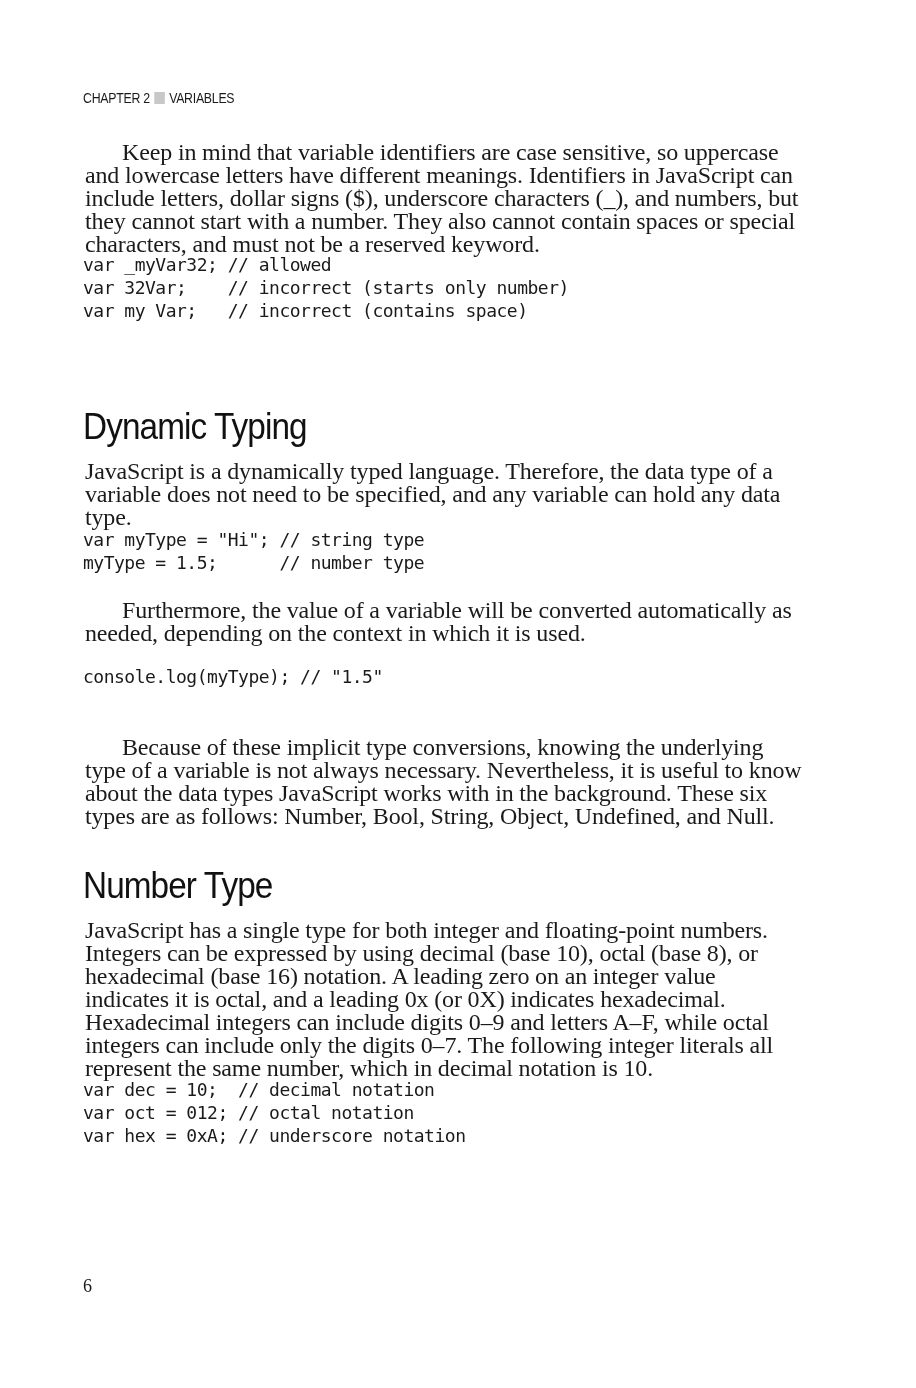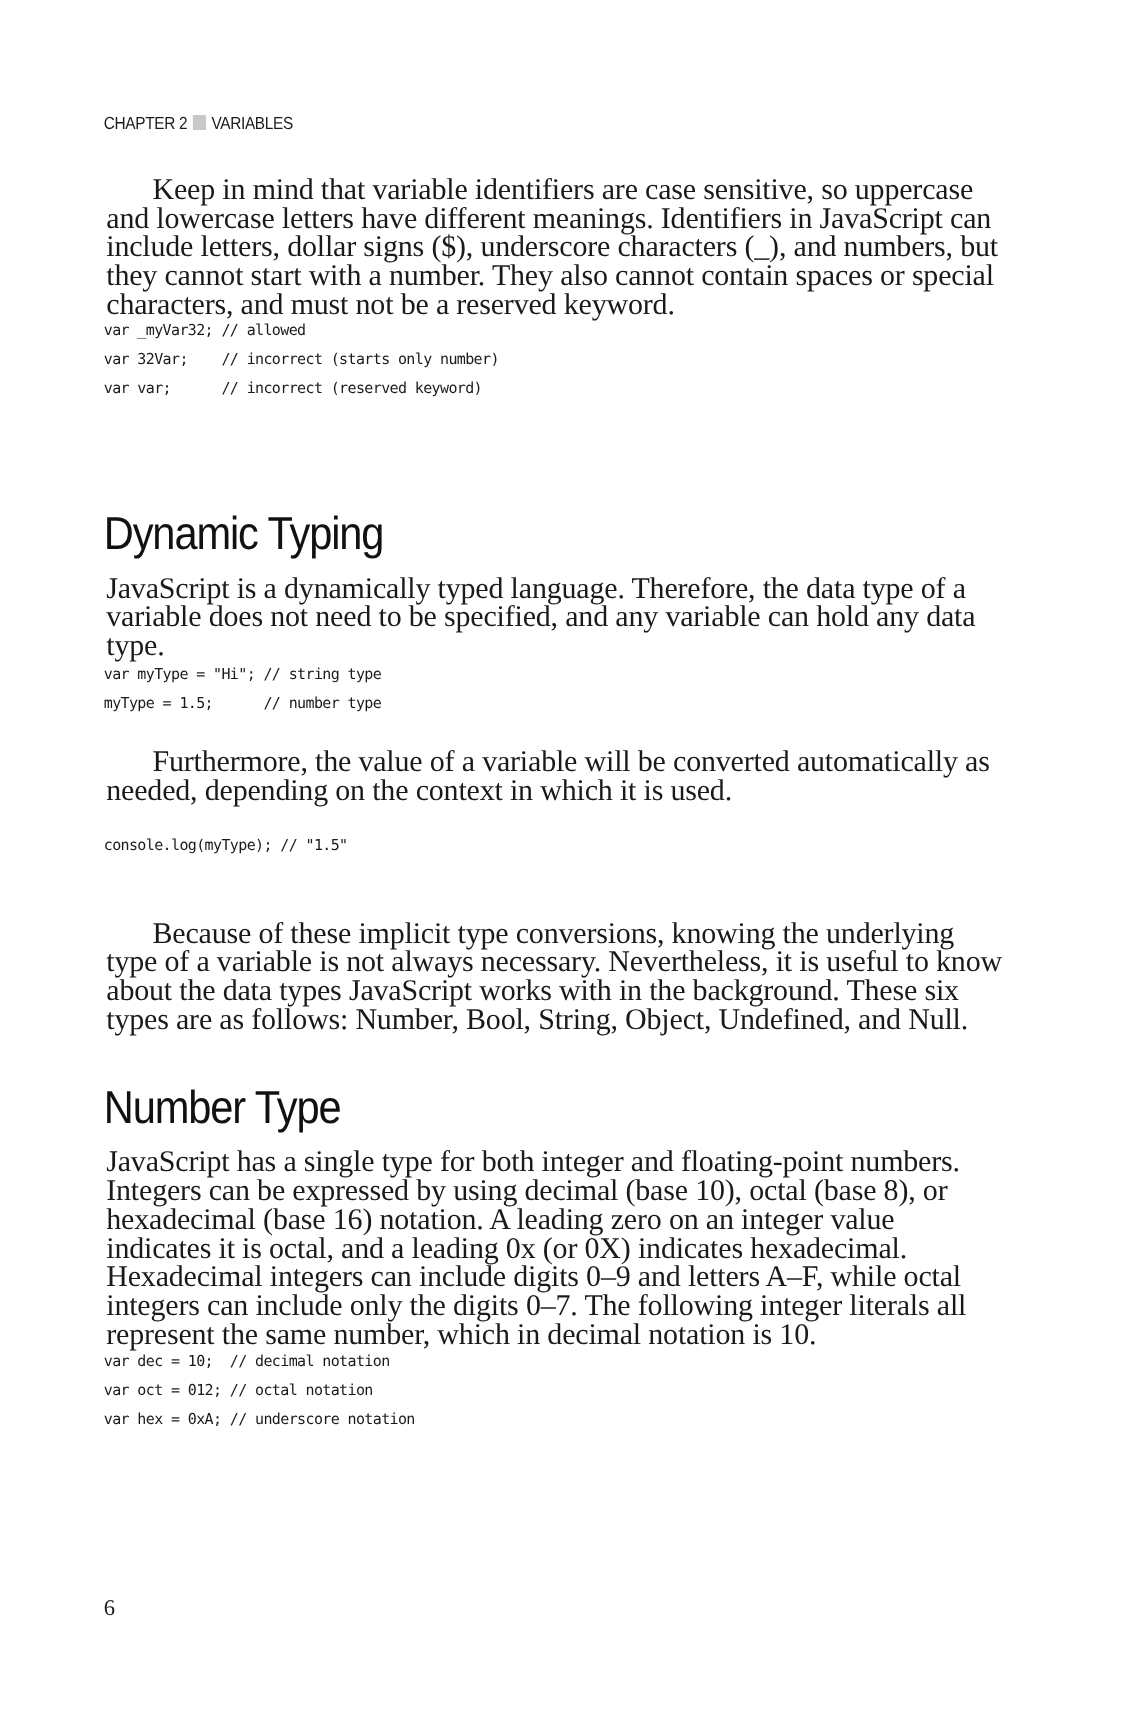--- a/index.html
+++ b/index.html
@@ -11,21 +11,21 @@
     display: flex; align-items: center; gap: 4px; color: #1a1a1a;
     transform: scaleX(0.88); transform-origin: left center;
   }
   .running-head .sq { display: inline-block; width: 12px; height: 12px; background: #c8c8c8; margin: 0 1px; }
   p.body {
     font-family: "Liberation Serif", serif; font-size: 24px; line-height: 23px;
     margin: 2px; position: absolute; left: 0; width: 720px; letter-spacing: -0.15px;
   }
   p.indent { text-indent: 37px; }
   pre.code {
-    font-family: "DejaVu Sans Mono", monospace; font-size: 12px; line-height: 23px;
+    font-family: "DejaVu Sans Mono", monospace; font-size: 18px; line-height: 23px;
     margin: 0; position: absolute; left: 0; white-space: pre; color: #1a1a1a;
     letter-spacing: -0.5px;
   }
   h2 {
     font-family: "Liberation Sans", sans-serif; font-weight: normal; font-size: 37px;
     margin: 0; position: absolute; left: 0; letter-spacing: -1px;
     transform: scaleX(0.9); transform-origin: left center; color: #111;
   }
   .folio { position: absolute; top: 1276px; left: 0; font-family: "Liberation Serif", serif; font-size: 18px; }
   .line { display: block; }
@@ -36,21 +36,21 @@
 <div class="page">
 
   <div class="running-head">
     <span>CHAPTER 2</span>
     <span class="sq"></span>
     <span>VARIABLES</span>
   </div>
 
   <p class="body indent" style="top:139px">Keep in mind that variable identifiers are case sensitive, so uppercase and lowercase letters have different meanings. Identifiers in JavaScript can include letters, dollar signs ($), underscore characters (_), and numbers, but they cannot start with a number. They also cannot contain spaces or special characters, and must not be a reserved keyword.</p>
 
-  <pre class="code" style="top:253px"><span class="line">var _myVar32; // allowed</span><span class="line">var 32Var;    // incorrect (starts only number)</span><span class="line">var var;      // incorrect (reserved keyword)</span></pre>
+  <pre class="code" style="top:253px"><span class="line">var _myVar32; // allowed</span><span class="line">var 32Var;    // incorrect (starts only number)</span><span class="line">var my Var;   // incorrect (contains space)</span></pre>
 
   <h2 style="top:406px">Dynamic Typing</h2>
 
   <p class="body" style="top:458px">JavaScript is a dynamically typed language. Therefore, the data type of a variable does not need to be specified, and any variable can hold any data type.</p>
 
   <pre class="code" style="top:528px"><span class="line">var myType = "Hi"; // string type</span><span class="line">myType = 1.5;      // number type</span></pre>
 
   <p class="body indent" style="top:597px">Furthermore, the value of a variable will be converted automatically as needed, depending on the context in which it is used.</p>
 
   <pre class="code" style="top:665px"><span class="line">console.log(myType); // "1.5"</span></pre>

